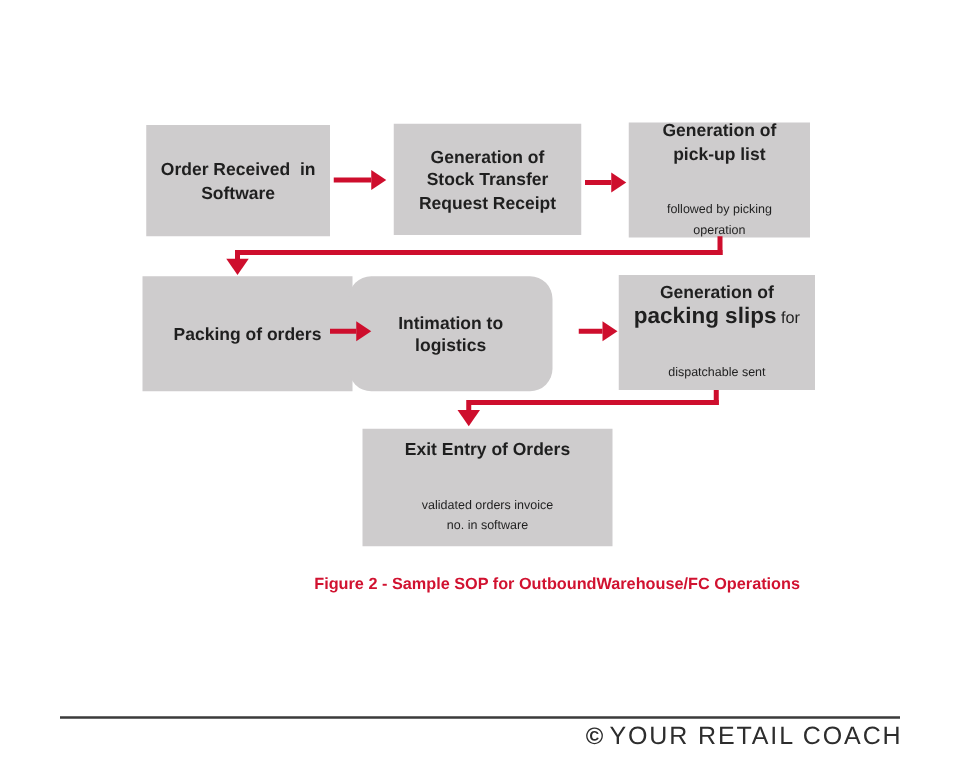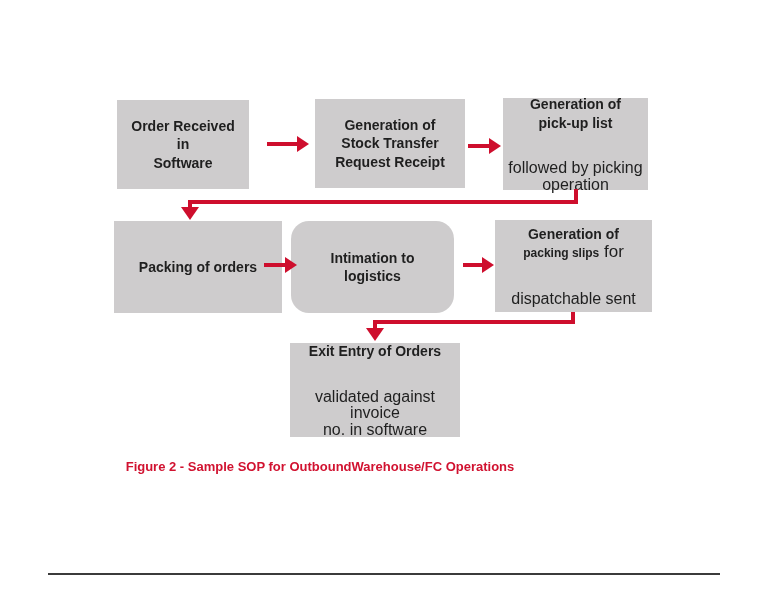--- a/index.html
+++ b/index.html
@@ -7,32 +7,32 @@
     position:relative;width:768px;height:614px;background:#ffffff;
     font-family:"Liberation Sans",sans-serif;overflow:hidden;
   }
   
   .fbox{
     position:absolute;background:#cecccd;color:#1f1f1f;
     display:flex;flex-direction:column;align-items:center;justify-content:center;
     text-align:center;box-sizing:border-box;padding:4px 5px;
   }
   .fbox .t{font-weight:bold;font-size:14px;line-height:18.5px;white-space:pre-wrap;}
-  .fbox .s{font-weight:normal;font-size:16px;line-height:16.5px;white-space:pre-wrap;margin-top:28px;}
+  .fbox .s{font-weight:normal;font-size:10px;line-height:16.5px;white-space:pre-wrap;margin-top:28px;}
   .fbox .mix{font-size:13px;line-height:18.5px;}
-  .fbox .mix .bld{font-weight:bold;font-size:12px;}
-  .fbox .mix .reg{font-weight:normal;font-size:17px;white-space:pre;}
+  .fbox .mix .bld{font-weight:bold;font-size:18px;}
+  .fbox .mix .reg{font-weight:normal;font-size:13px;white-space:pre;}
 
-  .b1{left:117px;top:100px;width:132px;height:89px;}
+  .b1{left:117px;top:100px;width:147px;height:89px;}
   .b2{left:315px;top:99px;width:150px;height:89px;}
   .b3{left:503px;top:98px;width:145px;height:92px;}
   .b4{left:114px;top:221px;width:168px;height:92px;}
-  .b5{left:291px;top:221px;width:163px;height:92px;border-radius:18px;}
+  .b5{left:279px;top:221px;width:163px;height:92px;border-radius:18px;}
   .b6{left:495px;top:220px;width:157px;height:92px;}
-  .b7{left:290px;top:343px;width:170px;height:94px;}
+  .b7{left:290px;top:343px;width:200px;height:94px;}
 
   
   .seg{position:absolute;background:#ce0e2d;}
   .head-r{position:absolute;width:0;height:0;
     border-top:8px solid transparent;border-bottom:8px solid transparent;
     border-left:12px solid #ce0e2d;}
   .head-d{position:absolute;width:0;height:0;
     border-left:9px solid transparent;border-right:9px solid transparent;
     border-top:13px solid #ce0e2d;}
 
@@ -46,21 +46,21 @@
   .cA3{left:188px;top:204px;width:4px;height:4px;}
   .cAh{left:181px;top:207px;}
 
   .cB1{left:571px;top:312px;width:4px;height:12px;}
   .cB2{left:373px;top:320px;width:202px;height:4px;}
   .cB3{left:373px;top:324px;width:4px;height:5px;}
   .cBh{left:366px;top:328px;}
 
   
   .caption{
-    position:absolute;left:0;top:459px;width:640px;text-align:center;
+    position:absolute;left:0;top:459px;width:640px;text-align:right;
     color:#d11230;font-weight:bold;font-size:13px;
   }
 
   
   .rule{position:absolute;left:48px;top:573px;width:672px;height:2px;background:#3b3b3b;}
   .brand{
     position:absolute;top:578px;right:46px;color:#2d2d2d;
     font-size:20px;letter-spacing:1.5px;white-space:nowrap;
   }
   .brand .copy{font-weight:bold;font-size:19px;letter-spacing:0;margin-right:5px;}
@@ -120,21 +120,24 @@
   <div class="seg a4s"></div>
   <div class="head-r a4h"></div>
 
   <div class="seg cB1"></div>
   <div class="seg cB2"></div>
   <div class="seg cB3"></div>
   <div class="head-d cBh"></div>
 
   <div class="fbox b7">
     <div class="t">Exit Entry of Orders</div>
-    <div class="s">validated against invoice
+    <div class="s">validated orders invoice
 no. in software</div>
   </div>
 
   <div class="caption">Figure 2 - Sample SOP for OutboundWarehouse/FC Operations</div>
 
   <div class="rule"></div>
+  <div class="brand">
+    <span class="copy">©</span><span>YOUR RETAIL COACH</span>
+  </div>
 
 </div>
 
 </body></html>

